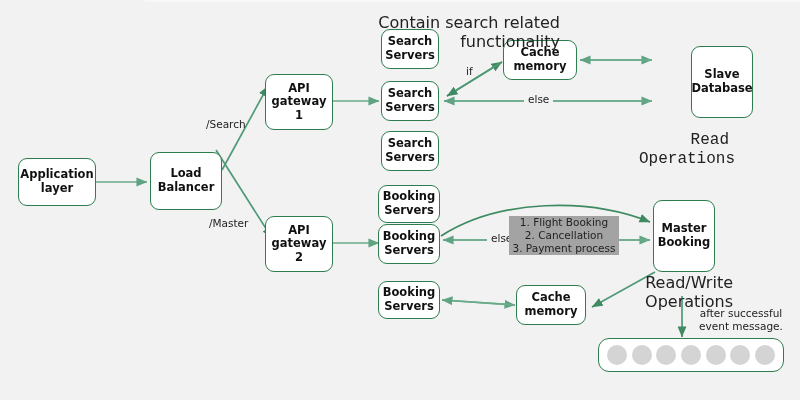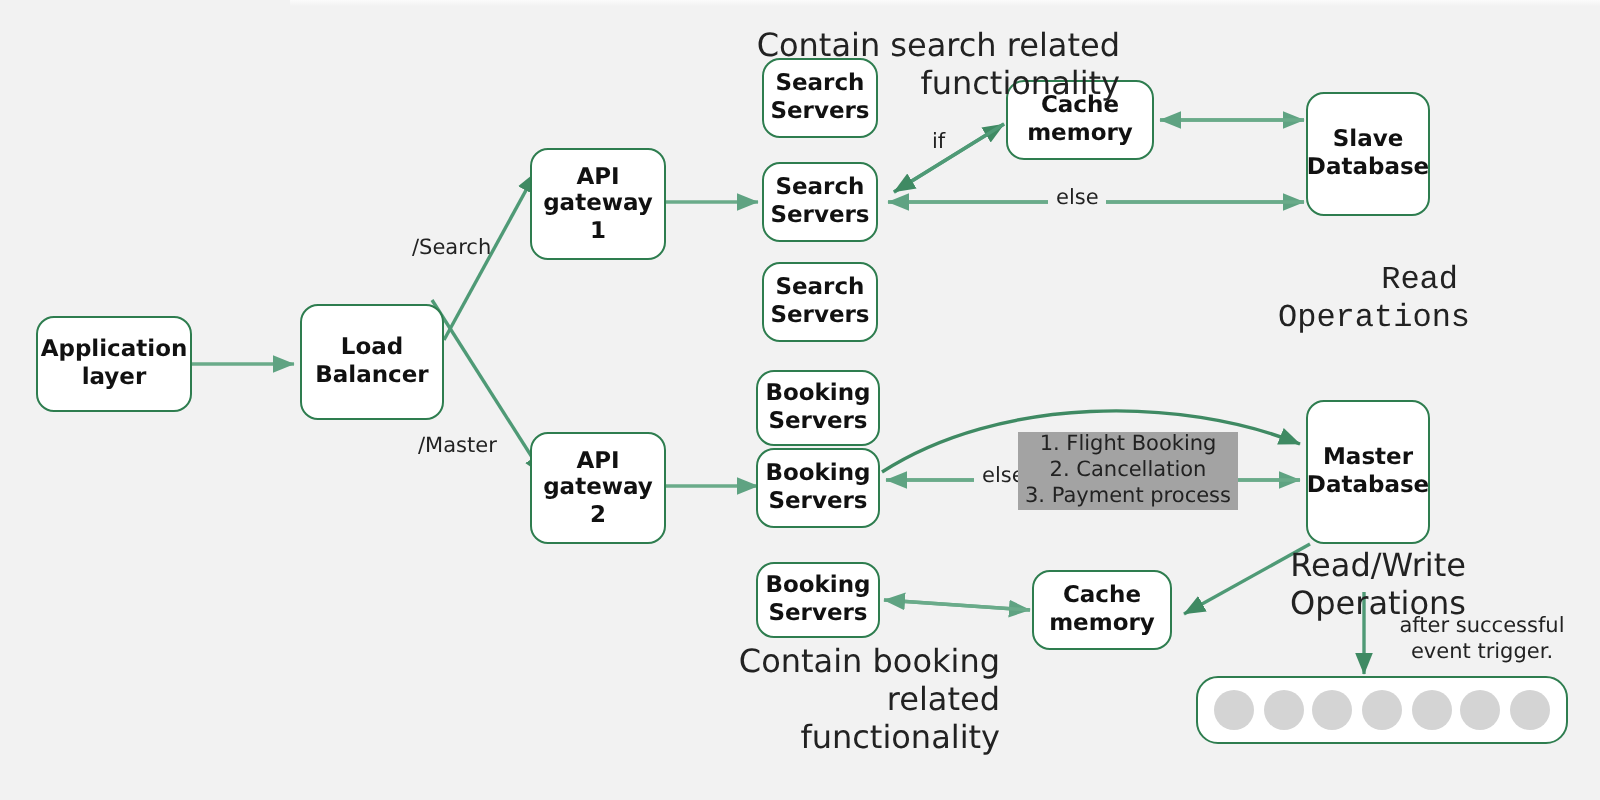--- a/index.html
+++ b/index.html
@@ -142,40 +142,38 @@
 Servers</div>
   <div class="node" style="left:378px;top:281px;width:62px;height:38px;">Booking
 Servers</div>
 
   <div class="node" style="left:503px;top:40px;width:74px;height:40px;">Cache
 memory</div>
 
   <div class="node" style="left:516px;top:285px;width:70px;height:40px;">Cache
 memory</div>
 
-  <div class="node" style="left:653px;top:46px;width:62px;height:62px;">Slave
+  <div class="node" style="left:691px;top:46px;width:62px;height:72px;">Slave
 Database</div>
 
   <div class="node" style="left:653px;top:200px;width:62px;height:72px;">Master
-Database</div>
+Booking</div>
 
   <div class="queue" style="left:598px;top:338px;width:186px;height:34px;">
     <span class="qdot"></span>
     <span class="qdot"></span>
     <span class="qdot"></span>
     <span class="qdot"></span>
     <span class="qdot"></span>
     <span class="qdot"></span>
     <span class="qdot"></span>
   </div>
 
   <div class="caption" style="left:300px;top:13px;width:260px;">Contain search related functionality</div>
 
-  <div class="caption" style="left:345px;top:321px;width:155px;">Contain booking
-related functionality</div>
 
   <div class="caption" style="left:639px;top:131px;width:90px;font-family:Liberation Mono, monospace;">Read
 Operations</div>
 
   <div class="caption" style="left:635px;top:273px;width:98px;">Read/Write
 Operations</div>
 
 
   <div class="edgelabel" style="left:206px;top:118px;">/Search</div>
 
@@ -185,15 +183,15 @@
 
   <div class="edgelabel" style="left:524px;top:93px;background:#f2f2f2;padding:0 4px;">else</div>
 
   <div class="edgelabel" style="left:487px;top:232px;background:#f2f2f2;padding:0 4px;">else</div>
 
   <div class="edgelabel" style="left:509px;top:216px;text-align:center;width:110px;background:#a3a3a3;">1. Flight Booking
 2. Cancellation
 3. Payment process</div>
 
   <div class="edgelabel" style="left:688px;top:307px;text-align:center;width:106px;">after successful
-event trigger.</div>
+event message.</div>
 
 </div>
 
 </body></html>

